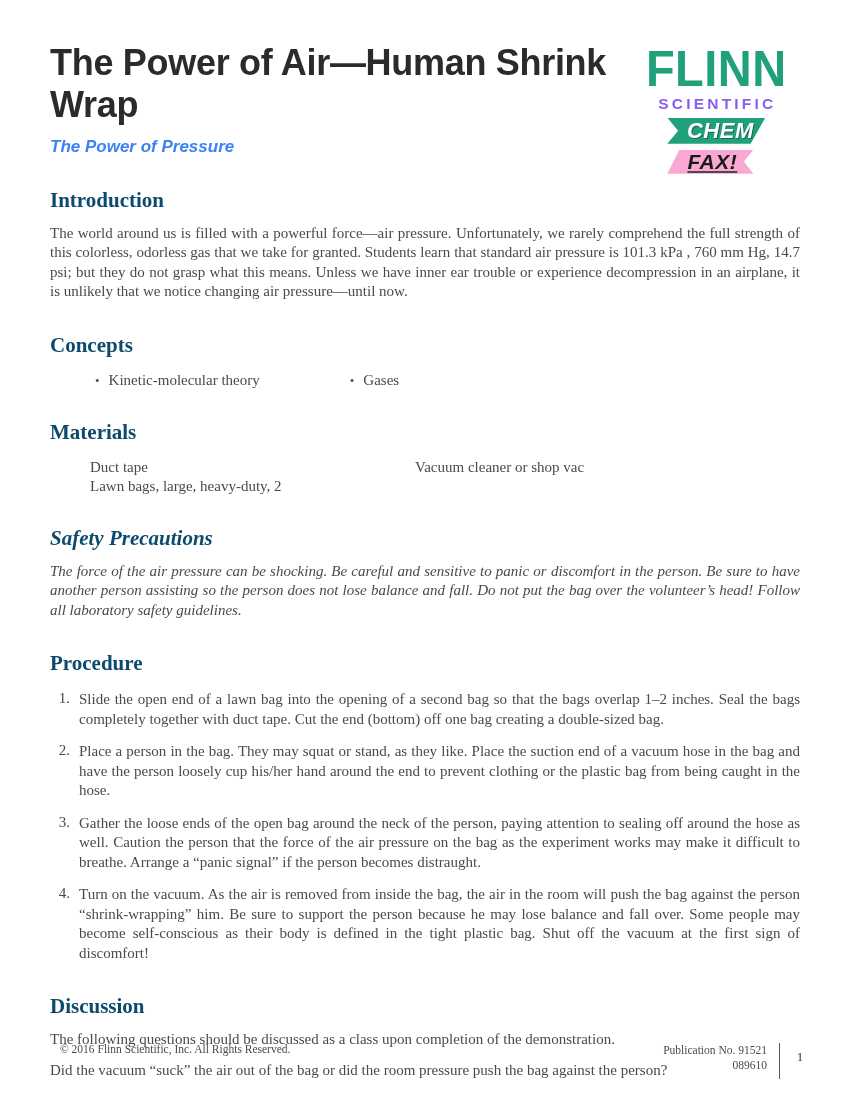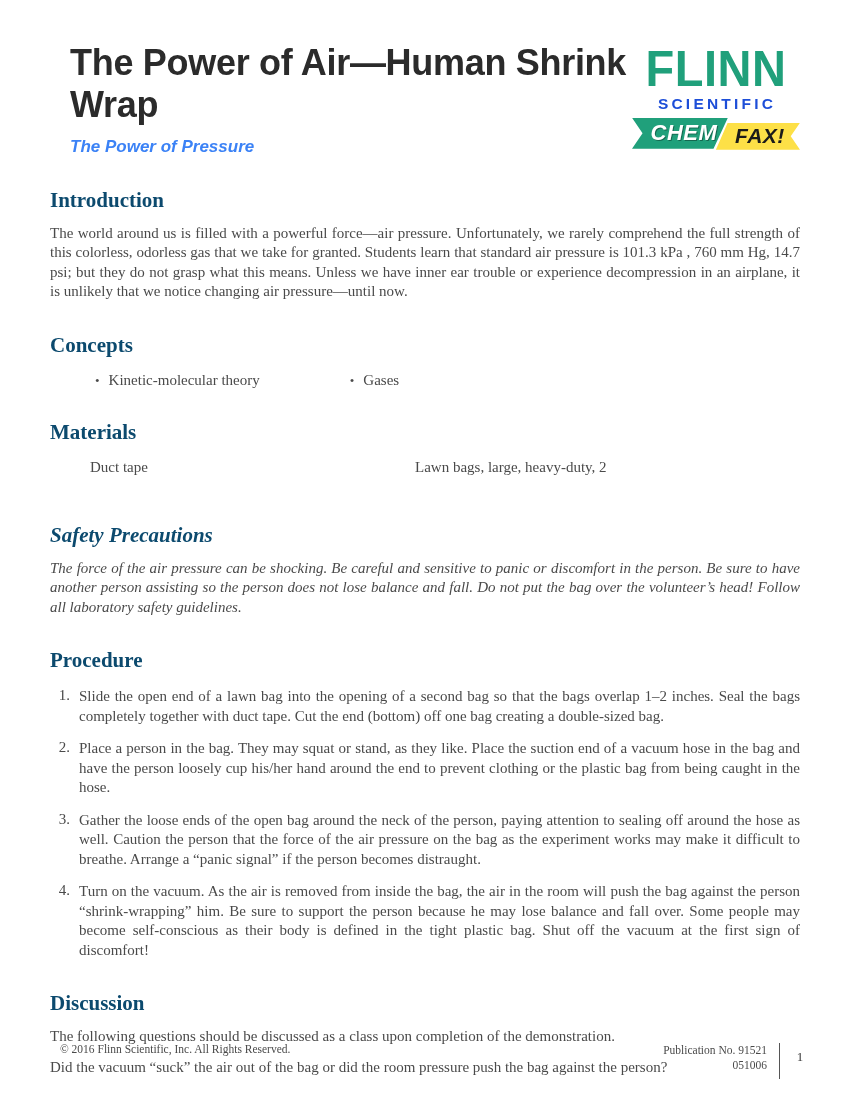--- a/index.html
+++ b/index.html
@@ -12,21 +12,21 @@
     background: #ffffff;
     font-family: "Liberation Serif", "DejaVu Serif", serif;
     color: #4a4a4a;
     overflow: hidden;
   }
   .content {
     padding: 42px 50px 0 50px;
   }
 
   
-  .header { display: flex; justify-content: space-between; align-items: flex-start; margin-left: 20px; }
+  .header { display: flex; justify-content: space-between; align-items: flex-start; }
   .title-block { width: 585px; }
   .doc-title {
     font-family: "Liberation Sans", "DejaVu Sans", sans-serif;
     font-weight: 600;
     font-size: 36px;
     line-height: 1.18;
     color: #2b2b2b;
     letter-spacing: -0.3px;
   }
   .doc-subtitle {
@@ -50,21 +50,21 @@
     transform-origin: top center;
   }
   .logo-scientific {
     font-family: "Liberation Sans", "DejaVu Sans", sans-serif;
     font-weight: 700;
     font-size: 15.5px;
     letter-spacing: 3.2px;
     margin-top: 4px;
     margin-left: 2px;
   }
-  .chemfax { display: flex; align-items: center; margin-top: 5px; height: 31px; position: relative; }
+  .chemfax { display: flex; align-items: center; margin-top: 5px; height: 31px; position: relative; flex-direction: column; }
   .ribbon-left {
     position: relative;
     width: 98px; height: 31px;
     clip-path: polygon(0 0, 100% 0, 85% 100%, 0 100%, 11% 50%);
     display: flex; align-items: center; justify-content: center;
     z-index: 2;
   }
   .ribbon-left span {
     font-family: "Liberation Sans", "DejaVu Sans", sans-serif;
     font-weight: 800; font-style: italic;
@@ -106,21 +106,21 @@
   }
   .body-text.italic { font-style: italic; }
 
   .concepts-row { display: flex; gap: 90px; padding-left: 45px; margin-top: 14px; }
   .concept-item { display: flex; align-items: baseline; gap: 9px; font-size: 15px; }
   .bullet { font-size: 13px; color: #4a4a4a; }
 
   .materials-grid {
     display: grid;
     grid-template-columns: 325px 1fr;
-    row-gap: 16px;
+    row-gap: 2px;
     padding-left: 40px;
     margin-top: 14px;
     font-size: 15px;
   }
 
   .steps { margin-top: 14px; }
   .step { display: flex; margin-bottom: 13px; }
   .step-num { width: 20px; flex: 0 0 20px; text-align: right; font-size: 15px; margin-right: 9px; }
   .step-text { flex: 1; font-size: 15px; line-height: 19.5px; text-align: justify; }
 
@@ -151,26 +151,26 @@
 <div class="page">
   <div class="content">
 
     <div class="header">
       <div class="title-block">
         <div class="doc-title">The Power of Air—Human Shrink Wrap</div>
         <div class="doc-subtitle">The Power of Pressure</div>
       </div>
       <div class="logo-block">
         <div class="logo-flinn" style="color: rgb(32, 160, 123);">FLINN</div>
-        <div class="logo-scientific" style="color: #1d4ed8;">SCIENTIFIC</div>
+        <div class="logo-scientific" style="color: #8b5cf6;">SCIENTIFIC</div>
         <div class="chemfax">
           <div class="ribbon-left" style="background: rgb(32, 160, 123);">
             <span>CHEM</span>
           </div>
-          <div class="ribbon-right" style="background: #fde047;">
+          <div class="ribbon-right" style="background: #f9a8d4; text-decoration: underline;">
             <span style="color: rgb(26, 26, 26);">FAX!</span>
           </div>
         </div>
       </div>
     </div>
 
     <div class="section-heading">Introduction</div>
     <p class="body-text">The world around us is filled with a powerful force—air pressure. Unfortunately, we rarely comprehend the full strength of this colorless, odorless gas that we take for granted. Students learn that standard air pressure is 101.3 kPa , 760 mm Hg, 14.7 psi; but they do not grasp what this means. Unless we have inner ear trouble or experience decompression in an airplane, it is unlikely that we notice changing air pressure—until now.</p>
 
     <div class="section-heading">Concepts</div>
@@ -181,20 +181,21 @@
       </div>
       <div class="concept-item">
         <span class="bullet">•</span>
         <span>Gases</span>
       </div>
     </div>
 
     <div class="section-heading">Materials</div>
     <div class="materials-grid">
       <div>Duct tape</div>
+      <div>Vacuum cleaner or shop vac</div>
       <div>Lawn bags, large, heavy-duty, 2</div>
       <div></div>
     </div>
 
     <div class="section-heading italic">Safety Precautions</div>
     <p class="body-text italic">The force of the air pressure can be shocking. Be careful and sensitive to panic or discomfort in the person. Be sure to have another person assisting so the person does not lose balance and fall. Do not put the bag over the volunteer’s head! Follow all laboratory safety guidelines.</p>
 
     <div class="section-heading">Procedure</div>
     <div class="steps">
       <div class="step">
@@ -219,19 +220,19 @@
     <p class="discussion-para">The following questions should be discussed as a class upon completion of the demonstration.</p>
     <p class="discussion-para">Did the vacuum “suck” the air out of the bag or did the room pressure push the bag against the person?</p>
 
   </div>
 
   <div class="footer">
     <div>© 2016 Flinn Scientific, Inc. All Rights Reserved.</div>
     <div class="footer-right">
       <div class="pub-block">
         <div>Publication No. 91521</div>
-        <div>051006</div>
+        <div>089610</div>
       </div>
       <div class="footer-divider"></div>
       <div class="page-num">1</div>
     </div>
   </div>
 </div>
 
 </body></html>

